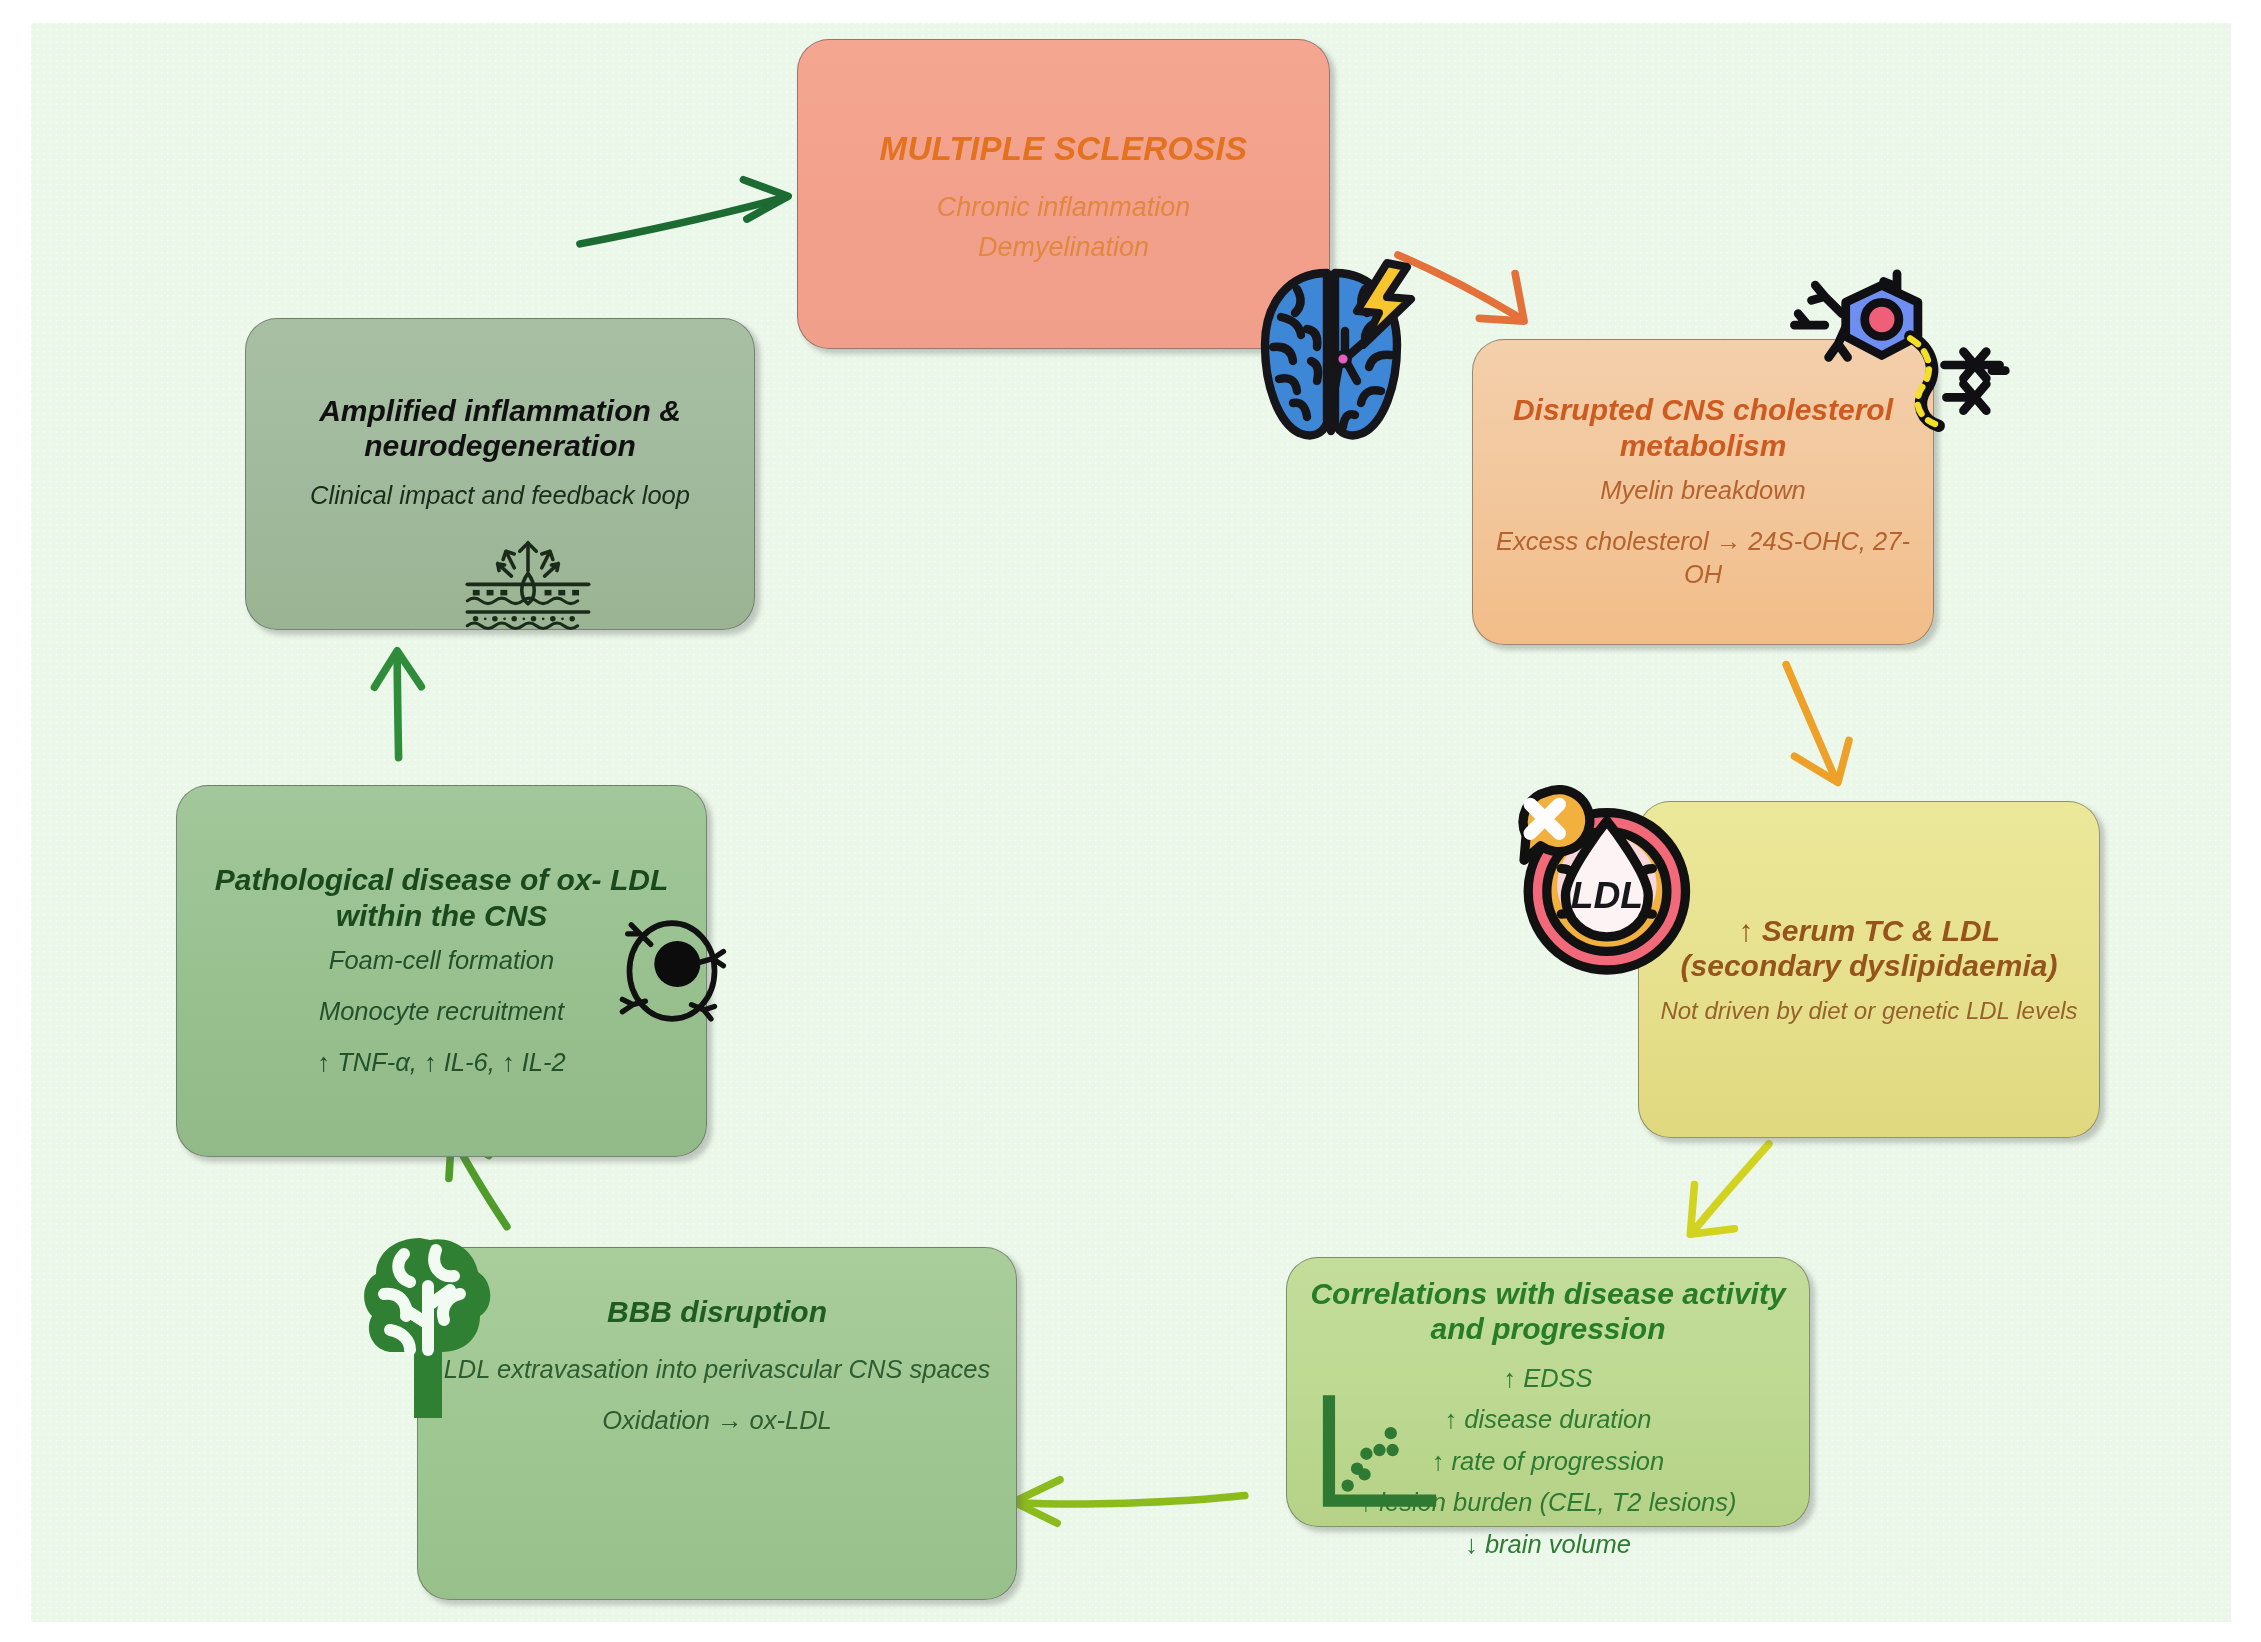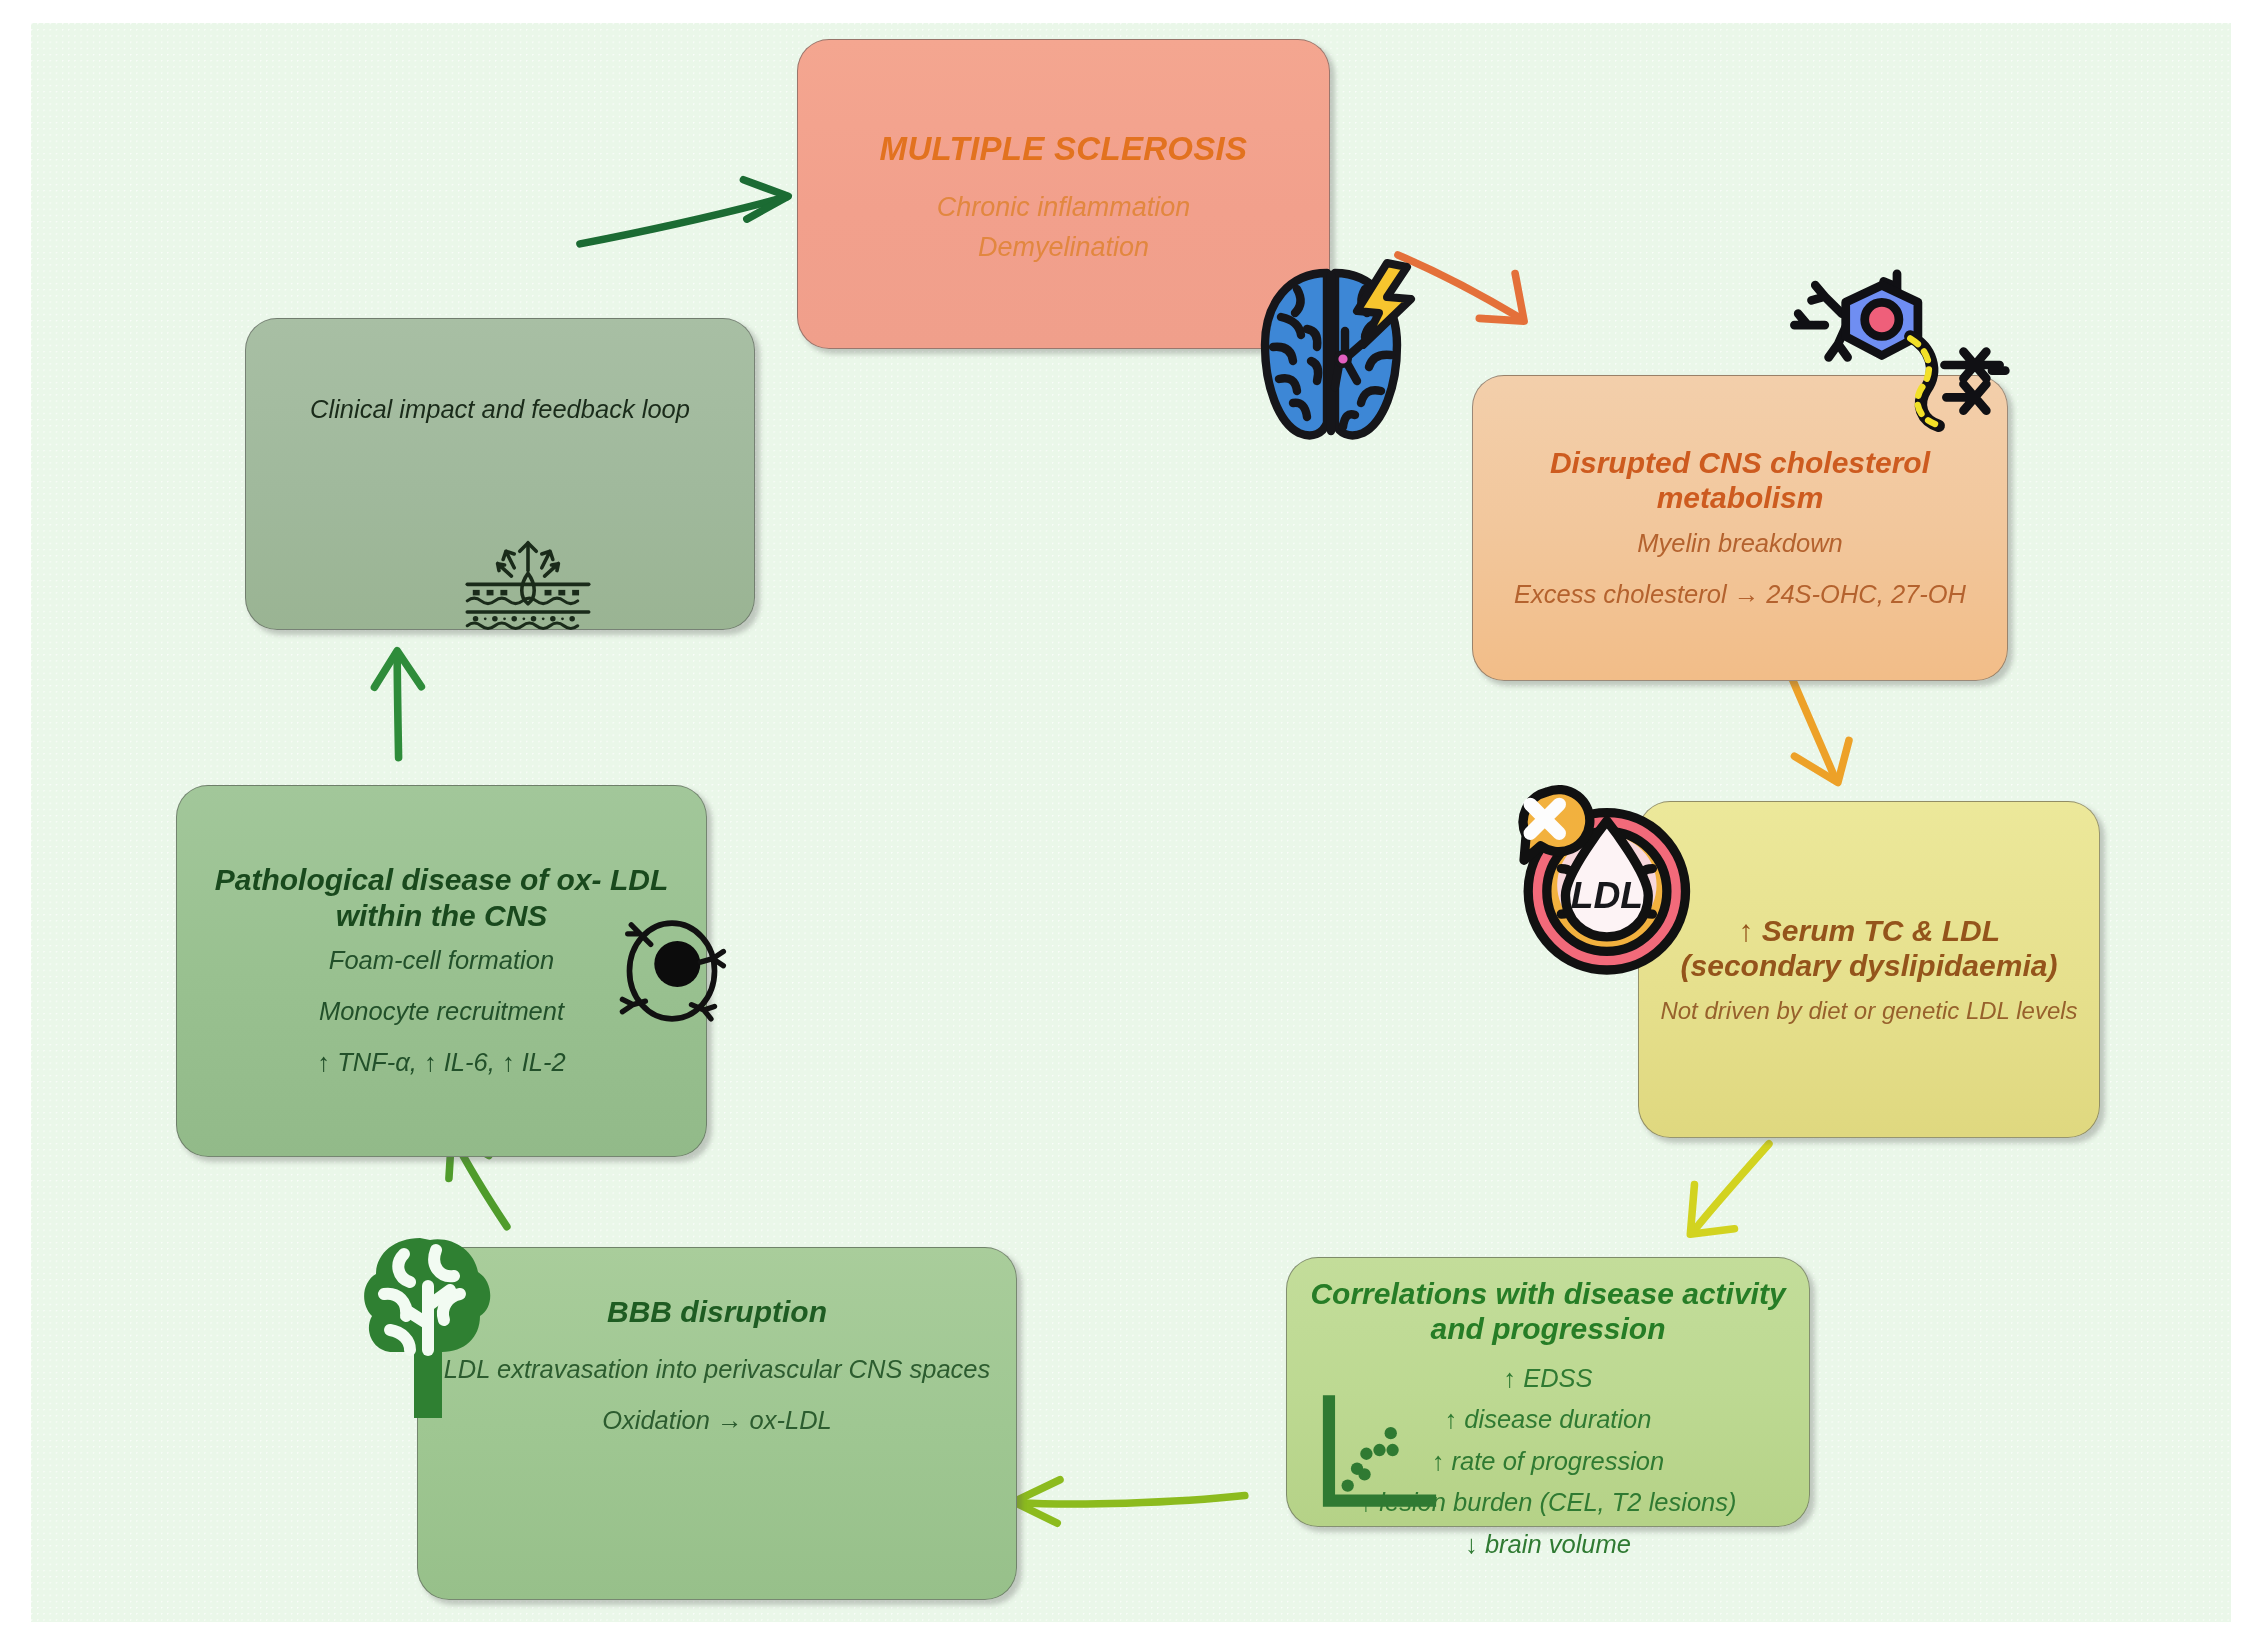--- a/index.html
+++ b/index.html
@@ -55,23 +55,22 @@
     left: 766px; top: 16px; width: 533px; height: 310px;
     background: linear-gradient(180deg,#f4a690 0%, #f2a08c 55%, #f09f8b 100%);
     justify-content: flex-start;
     padding-top: 90px;
   }
   #node-ms .title { font-size: 33px; color: #e2721f; letter-spacing: 0.3px; margin-bottom: 20.7px;}
   #node-ms .sub   { font-size: 27px; color: #e2873f; }
   #node-ms .sub .line { margin-bottom: 5.5px; }
 
   #node-cns {
-    left: 1441px; top: 316px; width: 536px; height: 306px;
+    left: 1441px; top: 316px; width: 462px; height: 306px;
     background: linear-gradient(180deg,#f3cfab 0%, #f2c79c 50%, #f2bd88 100%);
-    margin-top: 36px;
   }
   #node-cns .title { font-size: 30px; color: #cd5b1f; }
   #node-cns .sub   { font-size: 25.5px; color: #b4622e; }
   #node-cns .sub .line { margin-bottom: 18px; }
   #node-cns .sub .line:last-child { margin-bottom: 0; }
 
   #node-serum {
     left: 1607px; top: 778px; width: 462px; height: 337px;
     background: linear-gradient(180deg,#ece89a 0%, #e6e08d 55%, #dfd87f 100%);
   }
@@ -231,20 +230,24 @@
       <span class="line">LDL within the CNS</span>
     </div>
     <div class="sub">
       <span class="line">Foam-cell formation</span>
       <span class="line">Monocyte recruitment</span>
       <span class="line">↑ TNF-α, ↑ IL-6, ↑ IL-2</span>
     </div>
   </div>
 
   <div class="node" id="node-amp">
+    <div class="title">
+      <span class="line">Amplified inflammation &amp;</span>
+      <span class="line">neurodegeneration</span>
+    </div>
     <div class="sub">
       <span class="line">Clinical impact and feedback loop</span>
     </div>
   </div>
 
   <div class="icon" id="icon-brain">
     <svg width="200" height="200" viewBox="0 0 100 100">
       <g stroke="#16161a" stroke-width="4.2" stroke-linecap="round" stroke-linejoin="round" fill="none">
         <path d="M48 11 C29 11, 17 26, 17 47 C17 68, 24 86, 34 91 C41 94, 46 91, 48 86 Z" fill="#3d87d6"></path>
         <path d="M52 11 C71 11, 83 26, 83 47 C83 68, 76 86, 66 91 C59 94, 54 91, 52 86 Z" fill="#3d87d6"></path>

